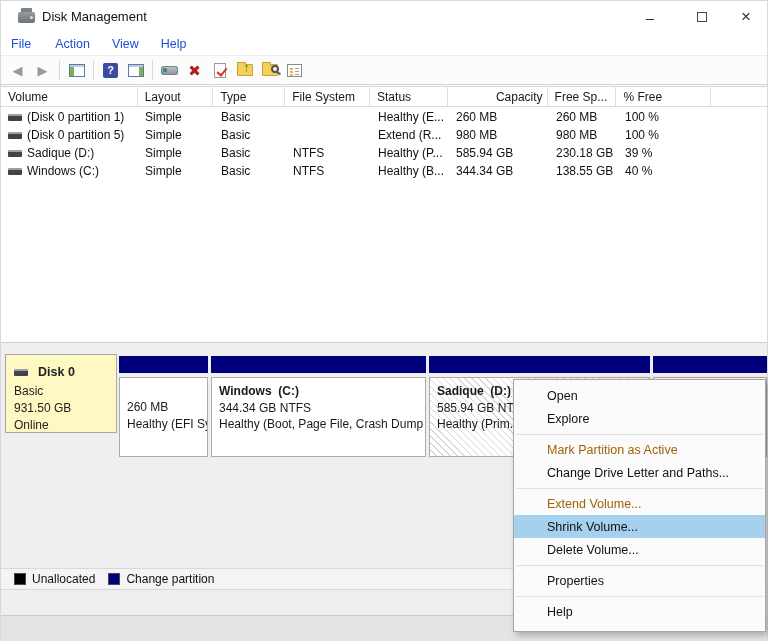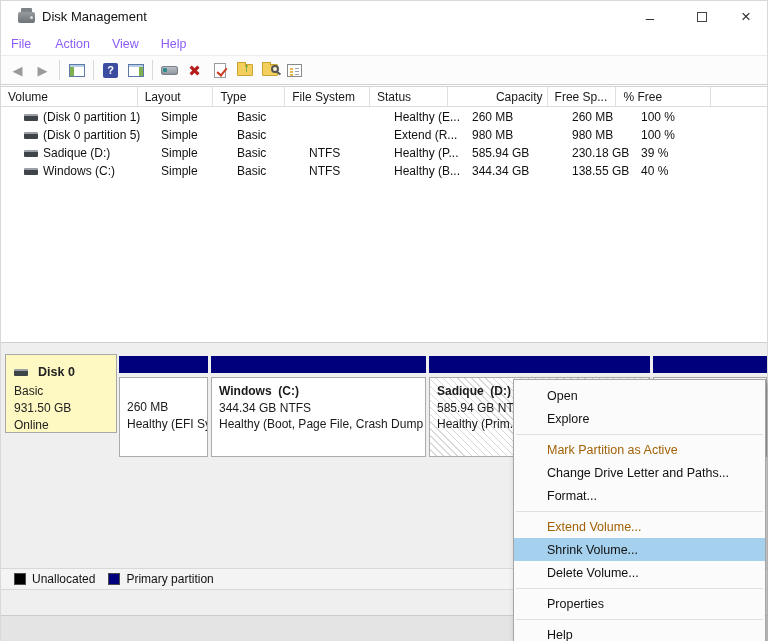--- a/index.html
+++ b/index.html
@@ -23,21 +23,21 @@
   .window-title { position:absolute; left:41px; top:8px; font-size:13px; color:#111; }
   .win-btn { position:absolute; top:0; width:46px; height:32px; display:flex; align-items:center;
     justify-content:center; font-size:15px; color:#333; }
   .btn-min { left:626px; }
   .btn-max { left:678px; }
   .btn-close { left:722px; font-size:17px; }
   .max-box { width:10px; height:10px; border:1px solid #444; }
 
   
   .menubar { position:absolute; top:32px; left:0; right:0; height:22px; background:#fff;
-    display:flex; align-items:center; padding-left:8px; font-size:12.5px; color:#8b5cf6; }
+    display:flex; align-items:center; padding-left:8px; font-size:12.5px; color:#1d4ed8; }
   .menu-item { padding:3px 11px 4px 11px; }
   .menu-item:first-child { padding-left:2px; padding-right:13px; }
 
   
   .toolbar { position:absolute; top:54px; left:0; right:0; height:30px; background:#fcfcfc;
     border-top:1px solid #ececec; border-bottom:1px solid #d0d0d0;
     display:flex; align-items:center; padding-left:4px; }
   .tbtn { width:25px; height:24px; display:flex; align-items:center; justify-content:center; }
   .tsep { width:1px; height:20px; background:#d9d9d9; margin:0 4px; }
   .icon-arrow { font-size:13px; color:#9a9a9a; }
@@ -67,21 +67,21 @@
     background:repeating-linear-gradient(#e8b64c 0 2px,transparent 2px 3px); }
   .icon-props::after { content:""; position:absolute; left:7px; right:2px; top:3px; height:8px;
     background:repeating-linear-gradient(#9aa4b0 0 1px,transparent 1px 3px); }
 
   
   .lv-header { position:absolute; top:85px; left:0; right:0; height:21px; background:#fff;
     border-top:1px solid #d4d4d4; border-bottom:1px solid #dcdcdc; display:flex; font-size:12px; color:#191919; }
   .hcell { border-right:1px solid #e0e0e0; padding:3px 4px 0 7px; white-space:nowrap; overflow:hidden; }
   .c0{width:137px;} .c1{width:76px;} .c2{width:72px;} .c3{width:85px;} .c4{width:78px;}
   .c5{width:100px;text-align:right;} .c6{width:69px;} .c7{width:95px;} .c8{width:56px; border-right:none;}
-  .lv-body { position:absolute; top:107px; left:16px; right:0; }
+  .lv-body { position:absolute; top:107px; left:0; right:0; }
   .lrow { display:flex; height:18px; align-items:center; font-size:12px; color:#111; }
   .rcell { padding-left:7px; white-space:nowrap; overflow:hidden; display:flex; align-items:center; }
   .mini-disk { width:14px; height:7px; border-radius:1px; margin-right:5px; flex:none;
     background:linear-gradient(#9aa0a6 0 2px,#3f4448 2px); }
 
   
   .graph { position:absolute; top:341px; left:0; right:0; height:273px; background:#efefef;
     border-top:1px solid #cfcfcf; }
   .disk-panel { position:absolute; left:4px; top:11px; width:112px; height:79px; background:#fef9c3;
     border:1px solid #a8a8a8; padding:9px 12px 0 8px; font-size:12px; line-height:17px; color:#222; }
@@ -290,34 +290,33 @@
       <div class="pbody"></div>
     </div>
 
     <div class="legend">
       <span class="legend-entry">
         <span class="swatch" style="background:#000000;"></span>
         <span>Unallocated</span>
       </span>
       <span class="legend-entry">
         <span class="swatch" style="background:#00007c;"></span>
-        <span>Primary partition</span>
+        <span>Change partition</span>
       </span>
     </div>
   </div>
 
   <div class="bottom-strip"></div>
 
   <div class="context-menu">
     <div class="mi">Open</div>
     <div class="mi">Explore</div>
     <div class="msep"></div>
     <div class="mi disabled">Mark Partition as Active</div>
     <div class="mi">Change Drive Letter and Paths...</div>
-    <div class="mi">Format...</div>
     <div class="msep"></div>
     <div class="mi disabled">Extend Volume...</div>
     <div class="mi highlighted">Shrink Volume...</div>
     <div class="mi">Delete Volume...</div>
     <div class="msep"></div>
     <div class="mi">Properties</div>
     <div class="msep"></div>
     <div class="mi">Help</div>
   </div>
 

